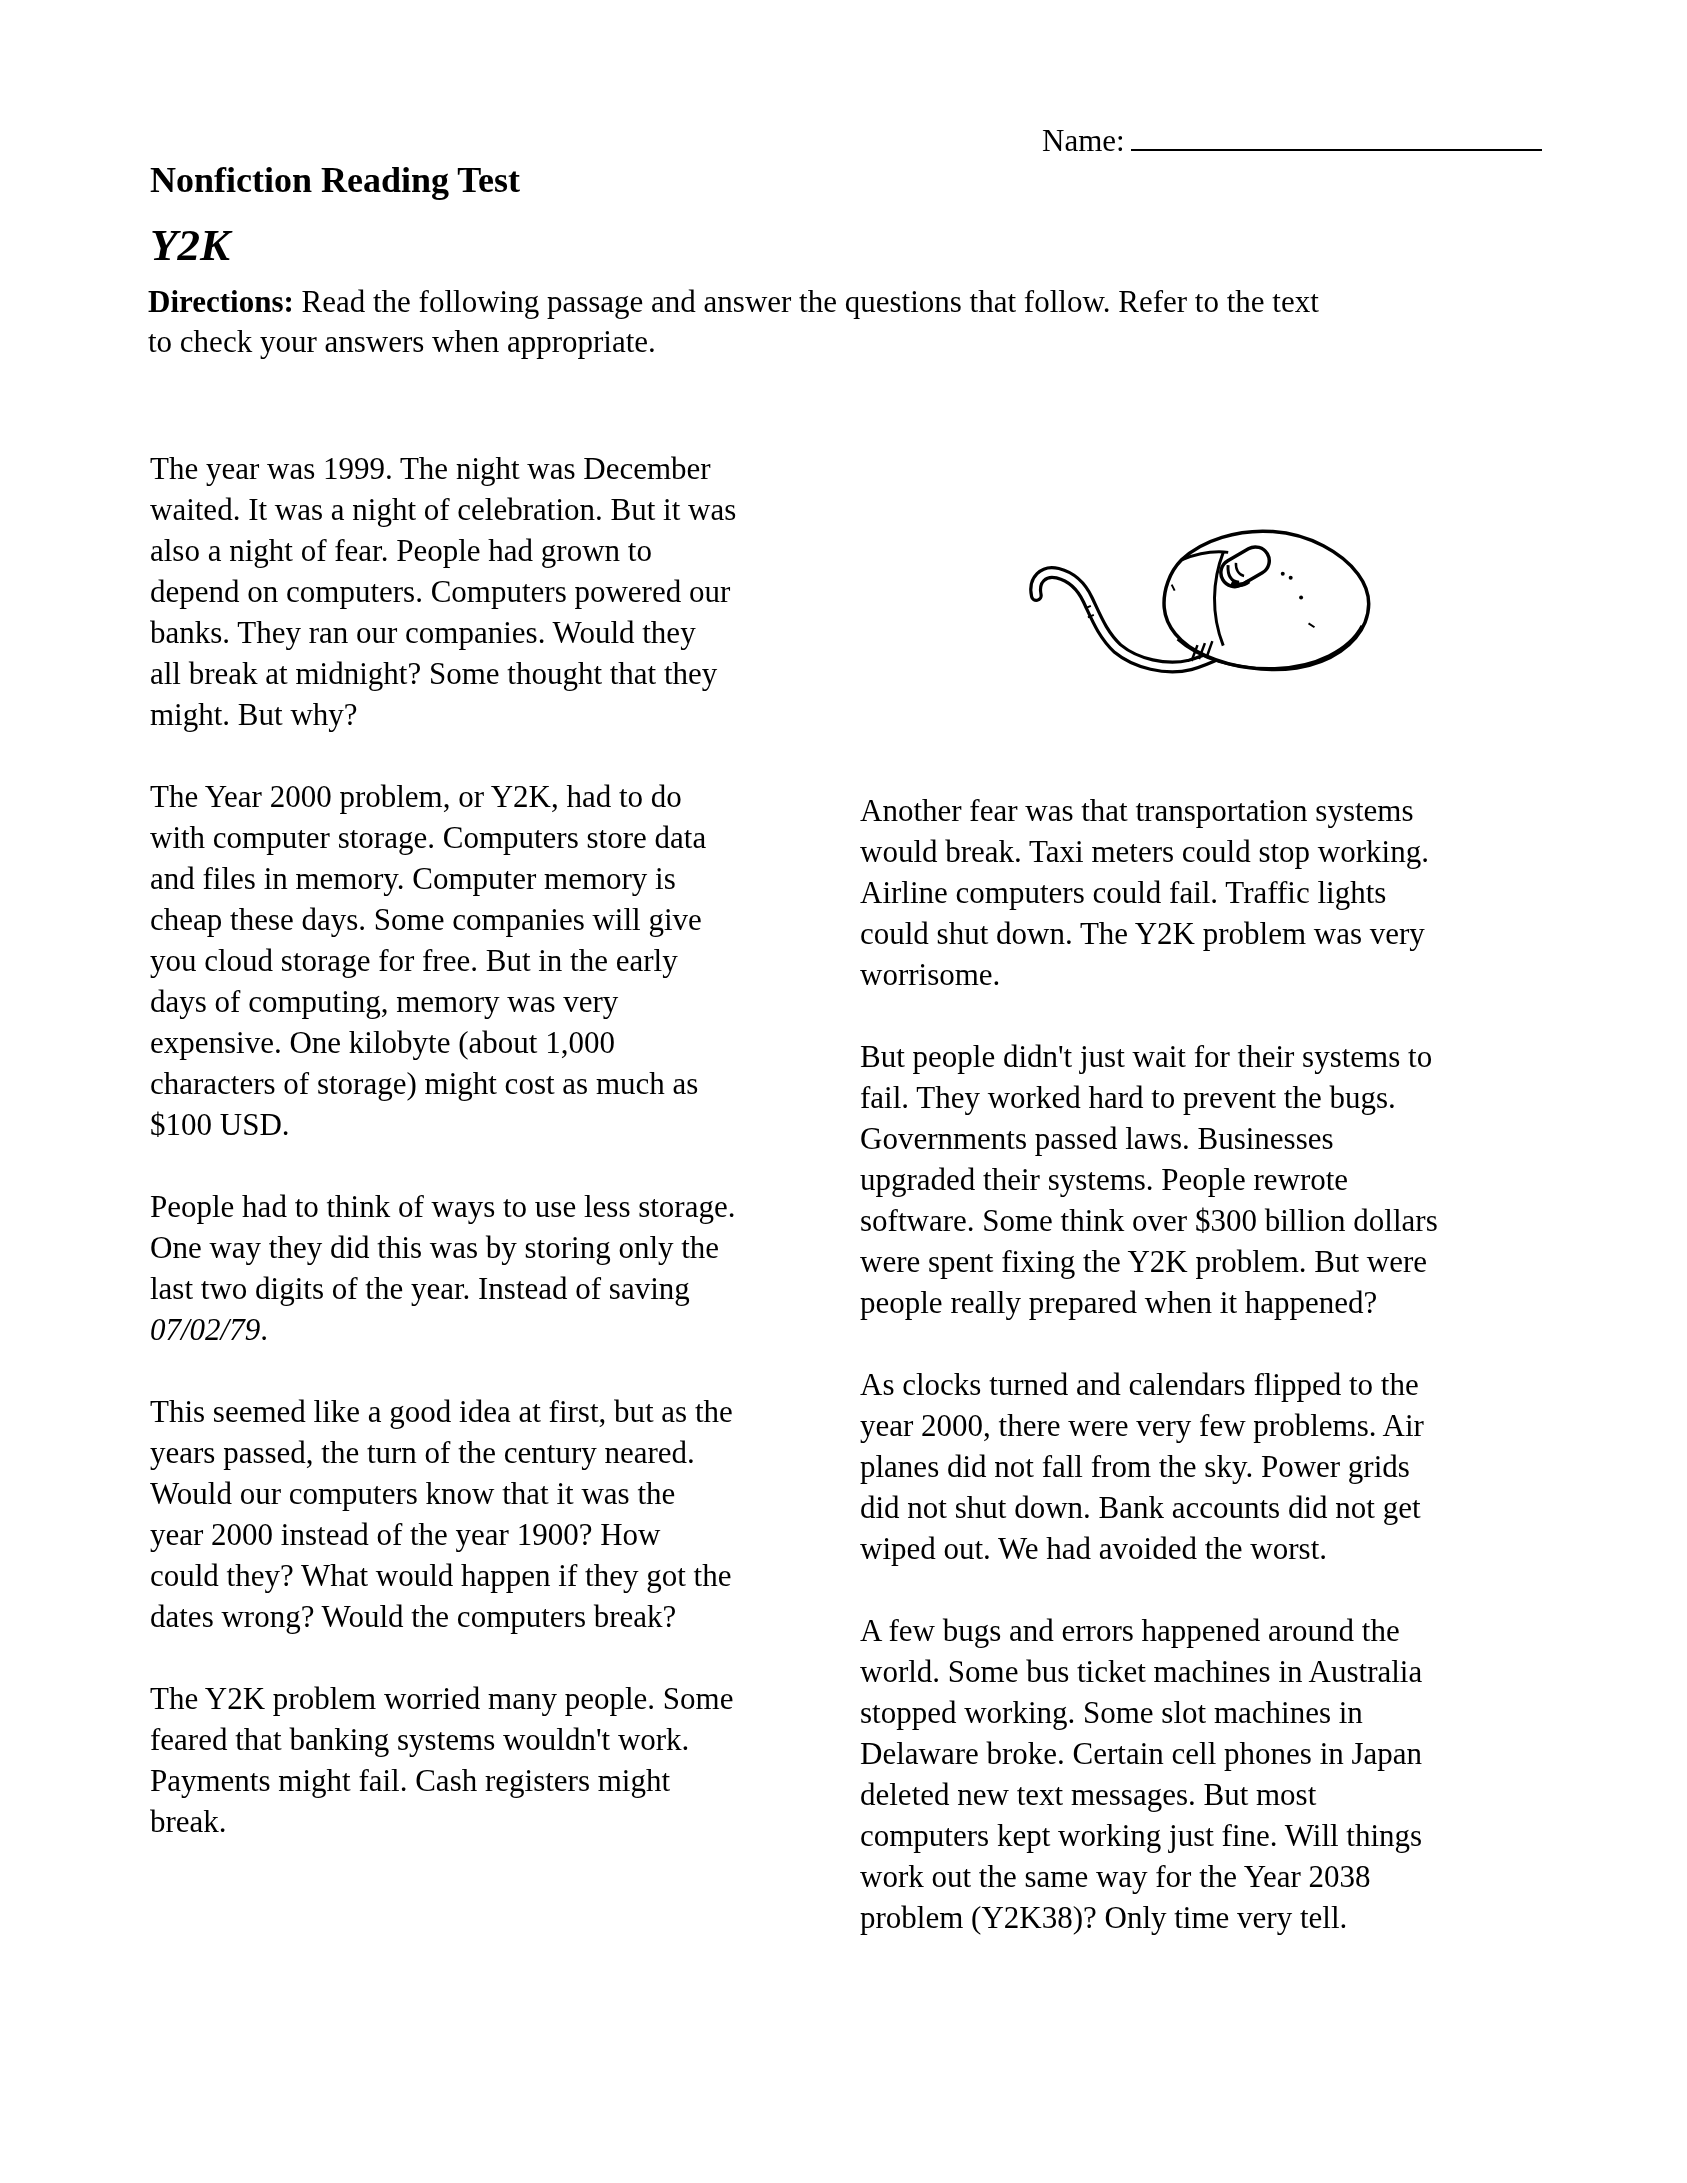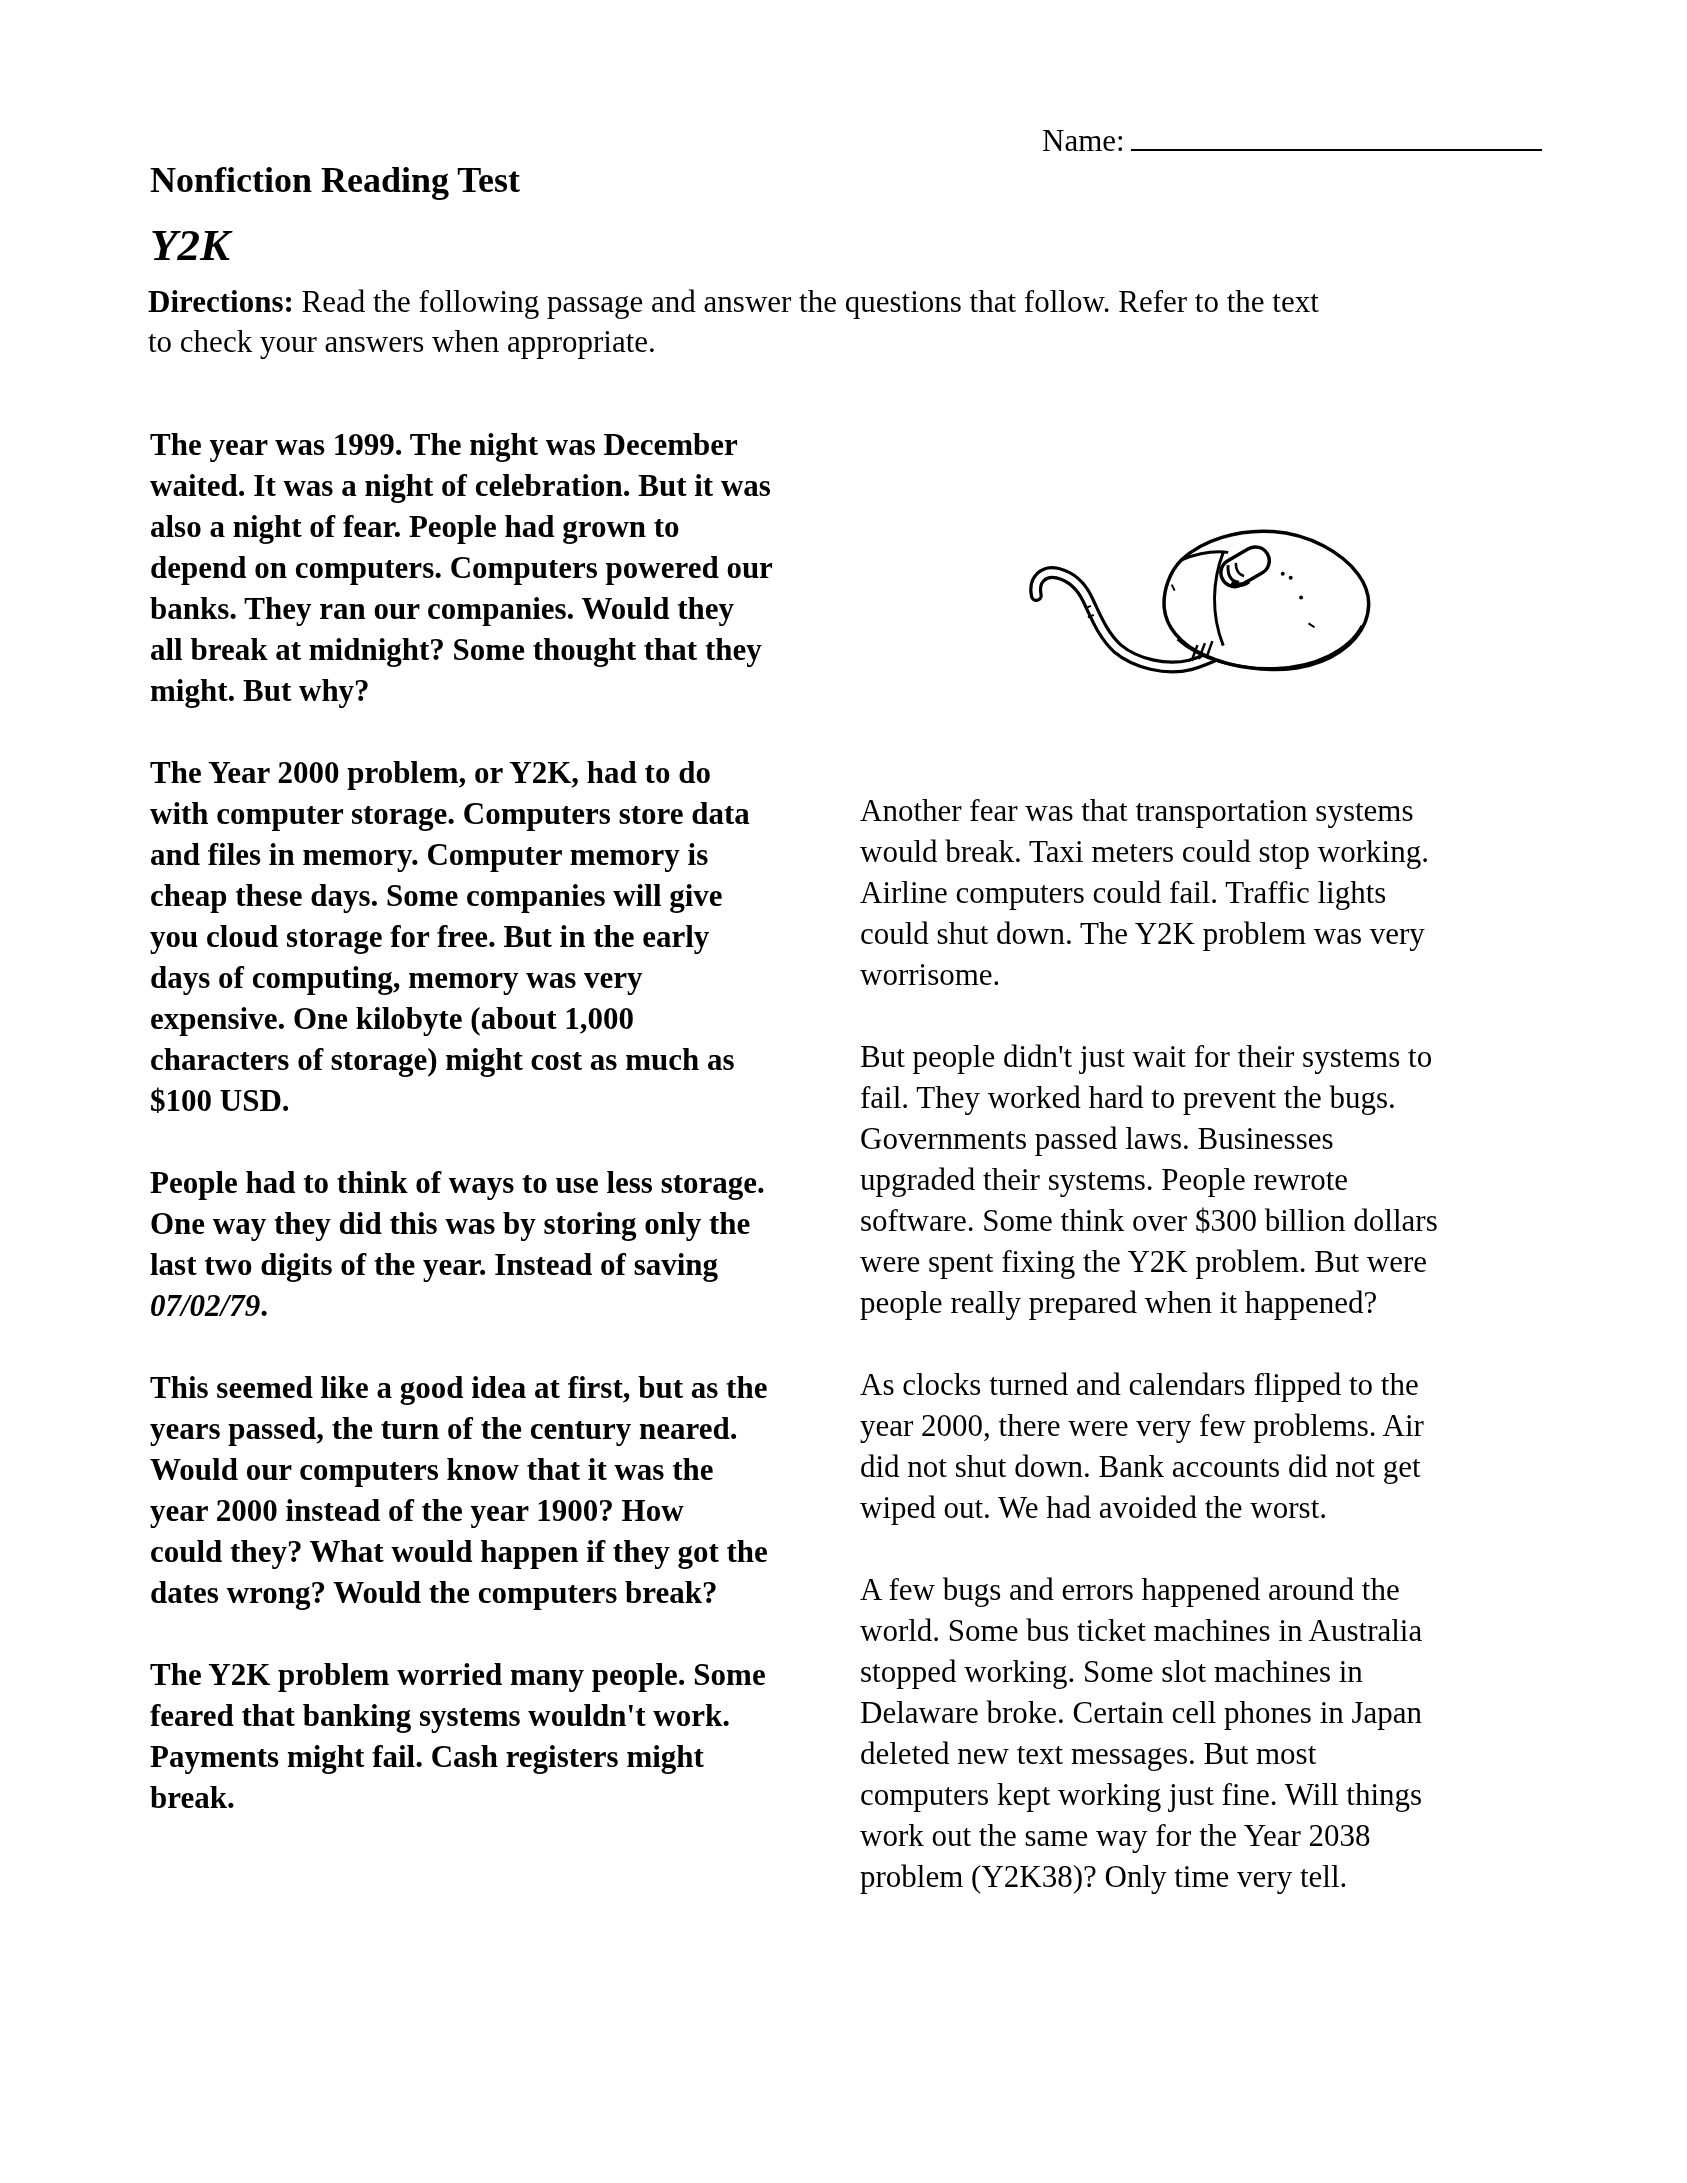--- a/index.html
+++ b/index.html
@@ -19,21 +19,21 @@
     border-bottom: 2.5px solid #000; margin-left: 6px;
   }
 
   #title-block { left: 150px; top: 155px; }
   #page-title { font-size: 36px; font-weight: bold; line-height: 50px; }
   #page-subtitle { font-size: 45px; font-weight: bold; font-style: italic; line-height: 50px; margin-top: 15px; }
 
   #directions { left: 148px; top: 282px; width: 1414px; font-size: 31px; line-height: 40px; }
 
   .col { font-size: 31px; line-height: 41px; }
-  #col-left  { left: 150px;  top: 424px;  width: 695px; font-weight: bold; }
+  #col-left  { left: 150px;  top: 448px;  width: 695px; }
   #col-right { left: 860px; top: 790px; width: 695px; }
   .para { margin: 0 0 41px 0; }
   .para:last-child { margin-bottom: 0; }
   .line { white-space: pre; }
   .it { font-style: italic; }
   .bd { font-weight: bold; font-family: Liberation Serif, serif; }
 
   #mouse-wrap { left: 1015px; top: 525px; width: 357px; height: 149px; }
   #mouse-wrap svg { display: block; width: 100%; height: 100%; }
 </style>
@@ -109,20 +109,21 @@
       <div class="line"><span>fail. They worked hard to prevent the bugs.</span></div>
       <div class="line"><span>Governments passed laws. Businesses</span></div>
       <div class="line"><span>upgraded their systems. People rewrote</span></div>
       <div class="line"><span>software. Some think over $300 billion dollars</span></div>
       <div class="line"><span>were spent fixing the Y2K problem. But were</span></div>
       <div class="line"><span>people really prepared when it happened?</span></div>
     </div>
     <div class="para">
       <div class="line"><span>As clocks turned and calendars flipped to the</span></div>
       <div class="line"><span>year 2000, there were very few problems. Air</span></div>
+      <div class="line"><span>planes did not fall from the sky. Power grids</span></div>
       <div class="line"><span>did not shut down. Bank accounts did not get</span></div>
       <div class="line"><span>wiped out. We had avoided the worst.</span></div>
     </div>
     <div class="para">
       <div class="line"><span>A few bugs and errors happened around the</span></div>
       <div class="line"><span>world. Some bus ticket machines in Australia</span></div>
       <div class="line"><span>stopped working. Some slot machines in</span></div>
       <div class="line"><span>Delaware broke. Certain cell phones in Japan</span></div>
       <div class="line"><span>deleted new text messages. But most</span></div>
       <div class="line"><span>computers kept working just fine. Will things</span></div>

